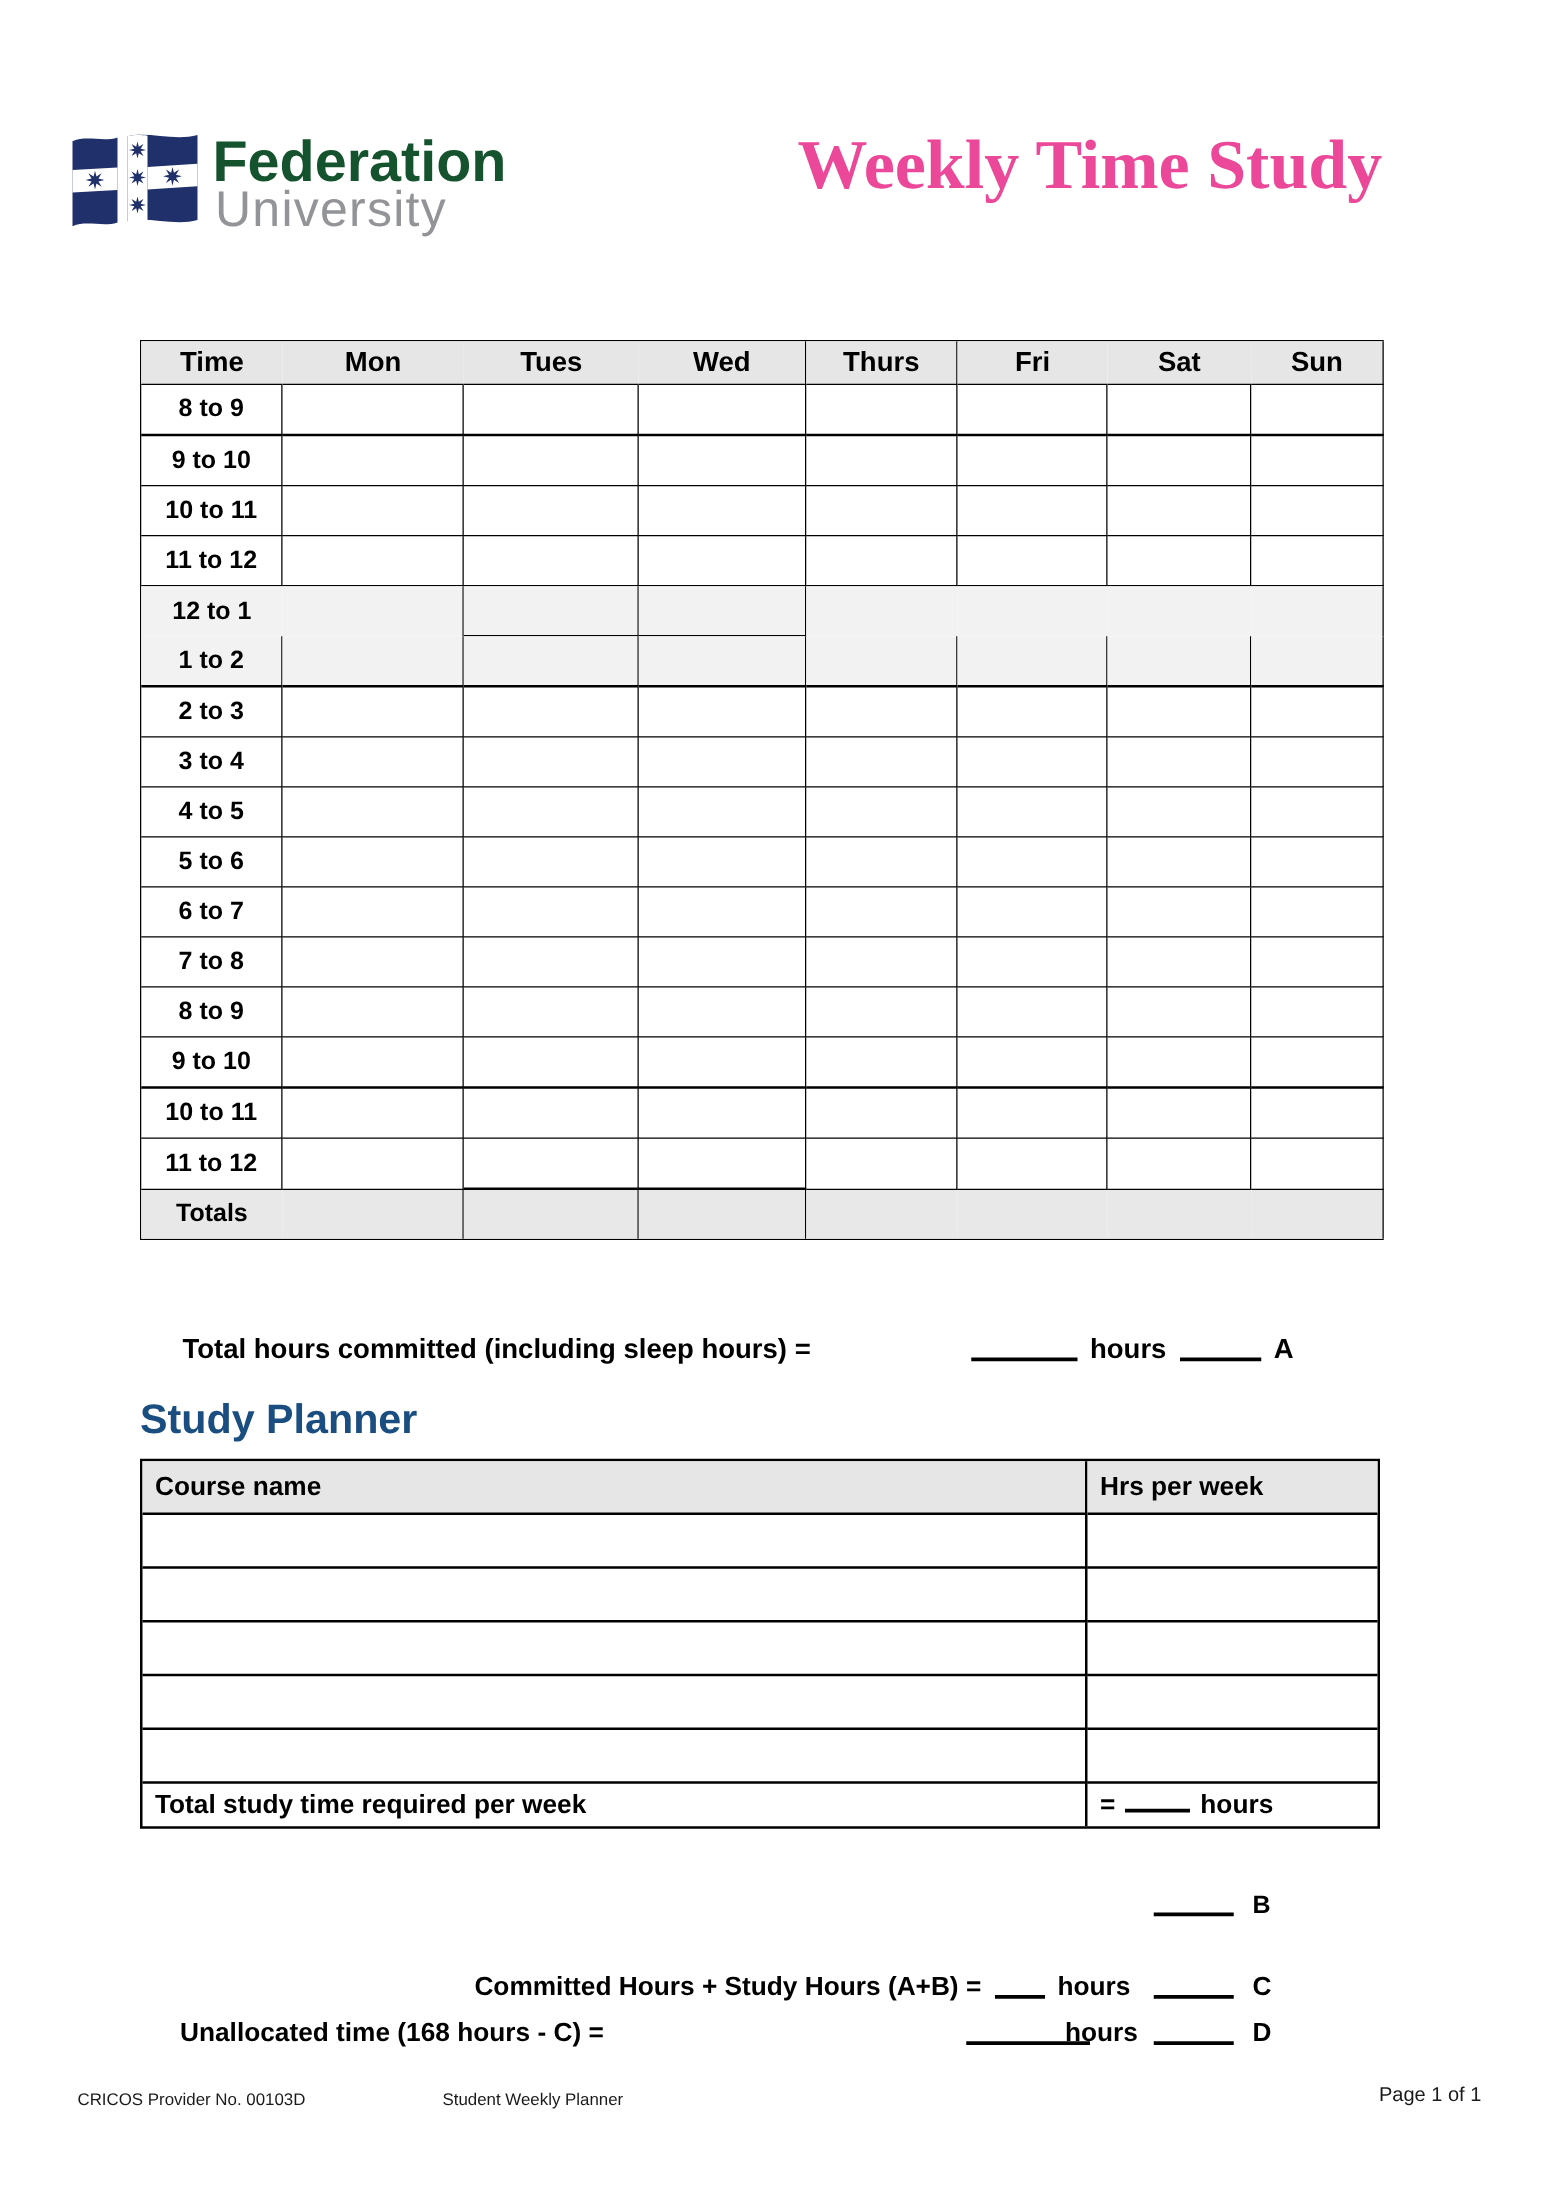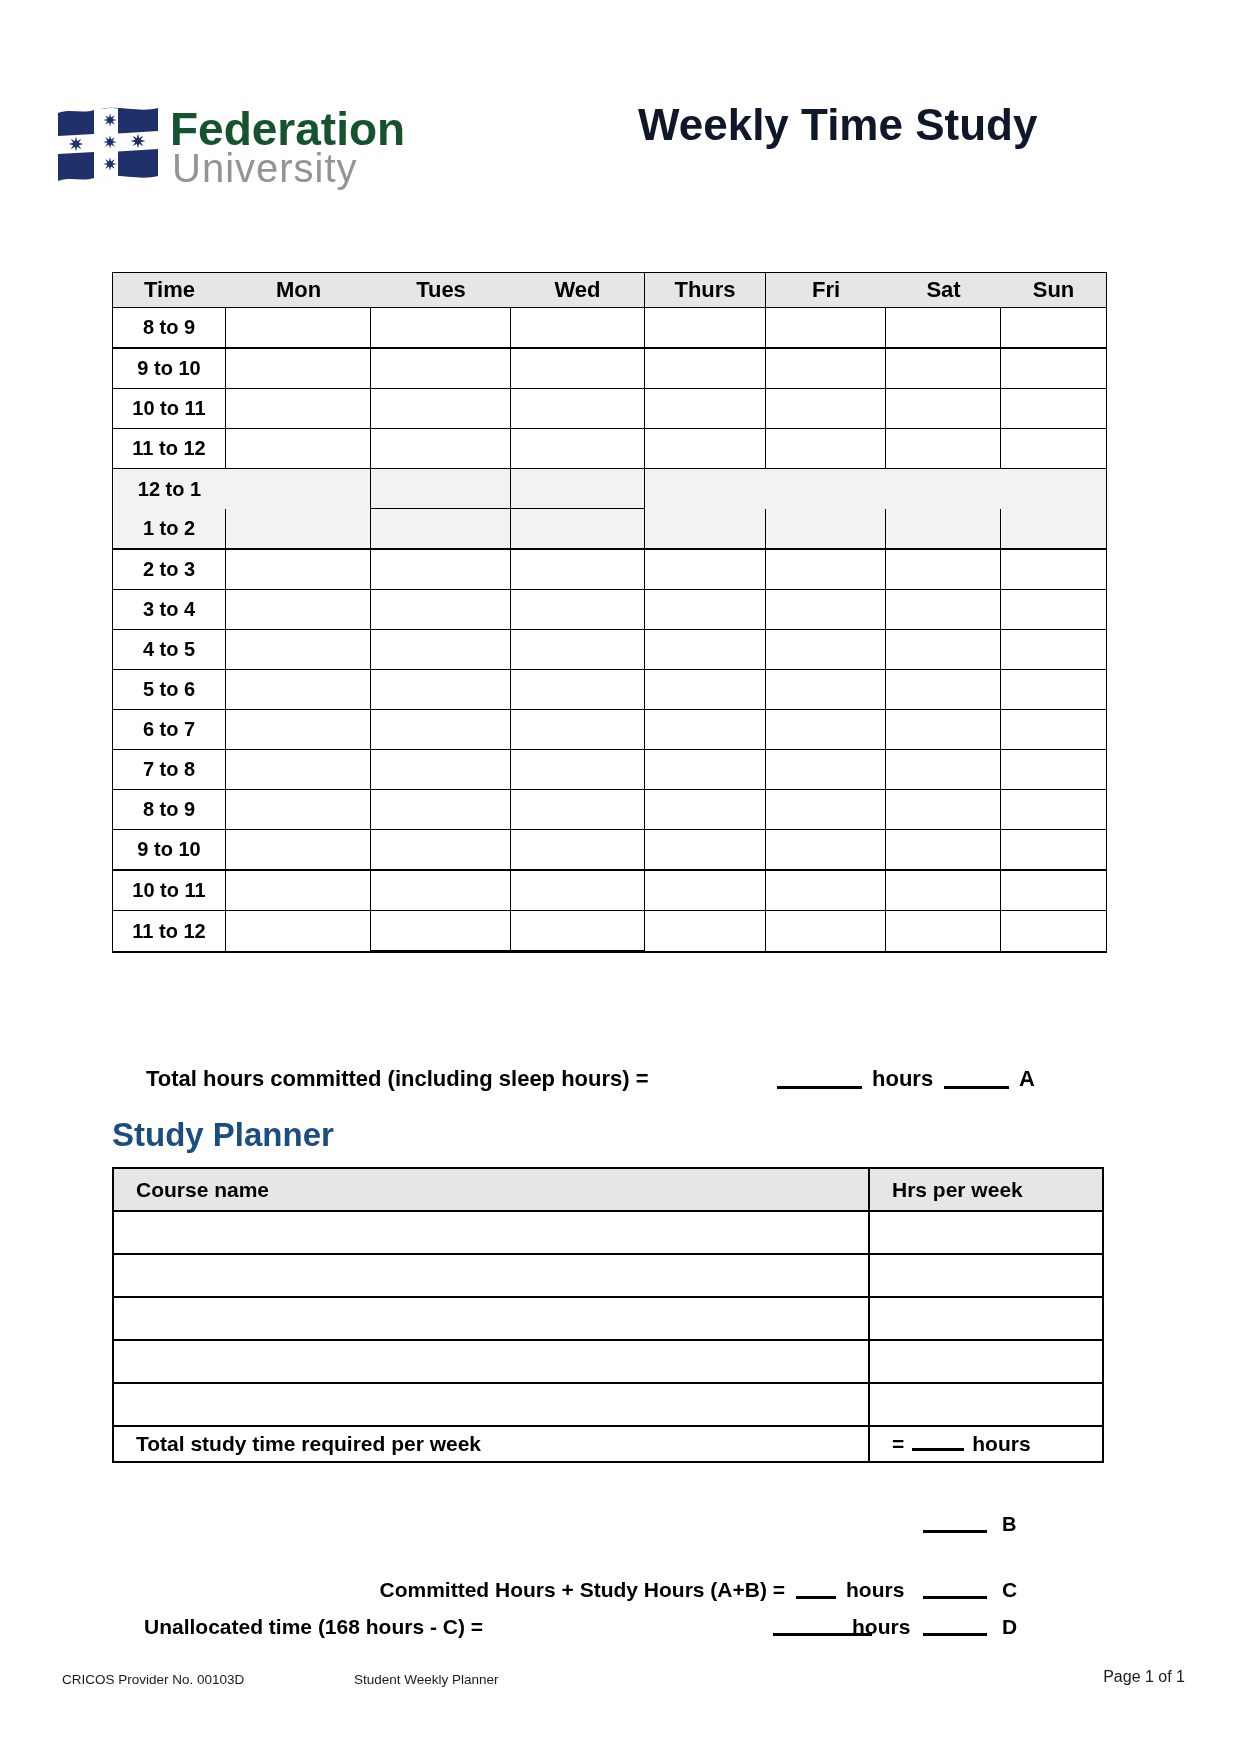--- a/index.html
+++ b/index.html
@@ -3,21 +3,21 @@
 <meta charset="utf-8">
 <style>
   html,body{margin:0;padding:0;background:#fff;}
   .page{position:relative;width:1240px;height:1754px;background:#fff;overflow:hidden;
         font-family:"Liberation Sans","DejaVu Sans",sans-serif;color:#000;}
 
   
   .logo-flag{position:absolute;left:56px;top:104px;}
   .logo-l1{position:absolute;left:170px;top:106px;font-size:46px;font-weight:bold;color:#14532d;line-height:1;}
   .logo-l2{position:absolute;left:172px;top:148px;font-size:40px;font-weight:normal;color:#929497;line-height:1;letter-spacing:1px;}
-  .doc-title{position:absolute;left:638px;top:100px;margin:0;font-size:44px;font-weight:bold;color:#0f172a;white-space:nowrap;}
+  .doc-title{position:absolute;left:638px;top:100px;margin:0;font-size:56px;font-weight:bold;color:#ec4899;white-space:nowrap;font-family:Liberation Serif, serif;}
 
   
   table.wk{position:absolute;left:112px;top:272px;border-collapse:separate;border-spacing:0;
            table-layout:fixed;border-left:1px solid #000;border-top:1px solid #000;border-bottom:1px solid #000;}
   .wk col.c0{width:113px}.wk col.c1{width:145px}.wk col.c2{width:140px}.wk col.c3{width:134px}
   .wk col.c4{width:121px}.wk col.c5{width:120px}.wk col.c6{width:115px}.wk col.c7{width:106px}
   .wk th,.wk td{padding:0;margin:0;border-right:1px solid #000;border-bottom:1px solid #000;
                 text-align:center;vertical-align:middle;font-weight:bold;}
   .wk thead th{height:34px;background:#E6E6E6;font-size:22px;border-right:0;}
   .wk thead th.sepR,.wk thead th:last-child{border-right:1px solid #000;}
@@ -45,21 +45,21 @@
   .la-u2{left:800px;width:65px;}
   .la-ref{left:875px;}
 
   .sp-heading{position:absolute;left:112px;top:1116px;width:994px;
               font-size:33px;font-weight:bold;color:#1A4E80;}
 
   
   table.sp{position:absolute;left:112px;top:1167px;border-collapse:separate;border-spacing:0;
            table-layout:fixed;border:2px solid #000;}
   .sp col.s0{width:756px}.sp col.s1{width:232px}
-  .sp th,.sp td{padding:0 0 0 22px;text-align:left;vertical-align:middle;font-weight:bold;
+  .sp th,.sp td{padding:0 0 0 10px;text-align:left;vertical-align:middle;font-weight:bold;
                 border-bottom:2px solid #000;}
   .sp th:first-child,.sp td:first-child{border-right:2px solid #000;}
   .sp thead th{height:41px;background:#E6E6E6;font-size:21px;}
   .sp tbody td{height:41px;}
   .sp tr.sp-total td{height:34px;font-size:21px;border-bottom:0;}
   .sp-blank{display:inline-block;width:52px;height:3px;background:#000;margin:0 8px;vertical-align:baseline;}
 
   .line-b{top:1506px;font-size:20px;}
   .line-c{top:1572px;font-size:21px;}
   .line-d{top:1609px;font-size:21px;}
@@ -283,20 +283,30 @@
       <tr class="midb">
           <th>11 to 12</th>
           <td></td>
           <td></td>
           <td></td>
           <td></td>
           <td></td>
           <td></td>
           <td></td>
         </tr>
+      <tr class="part ttl row-ttl">
+          <th>Totals</th>
+          <td></td>
+          <td></td>
+          <td></td>
+          <td></td>
+          <td></td>
+          <td></td>
+          <td></td>
+        </tr>
     </tbody>
   </table>
 
   <div class="fline line-a">
     <span class="la-label">Total hours committed (including sleep hours) =</span>
     <span class="blank la-u1"></span>
     <span class="la-hours">hours</span>
     <span class="blank la-u2"></span>
     <span class="la-ref">A</span>
   </div>

